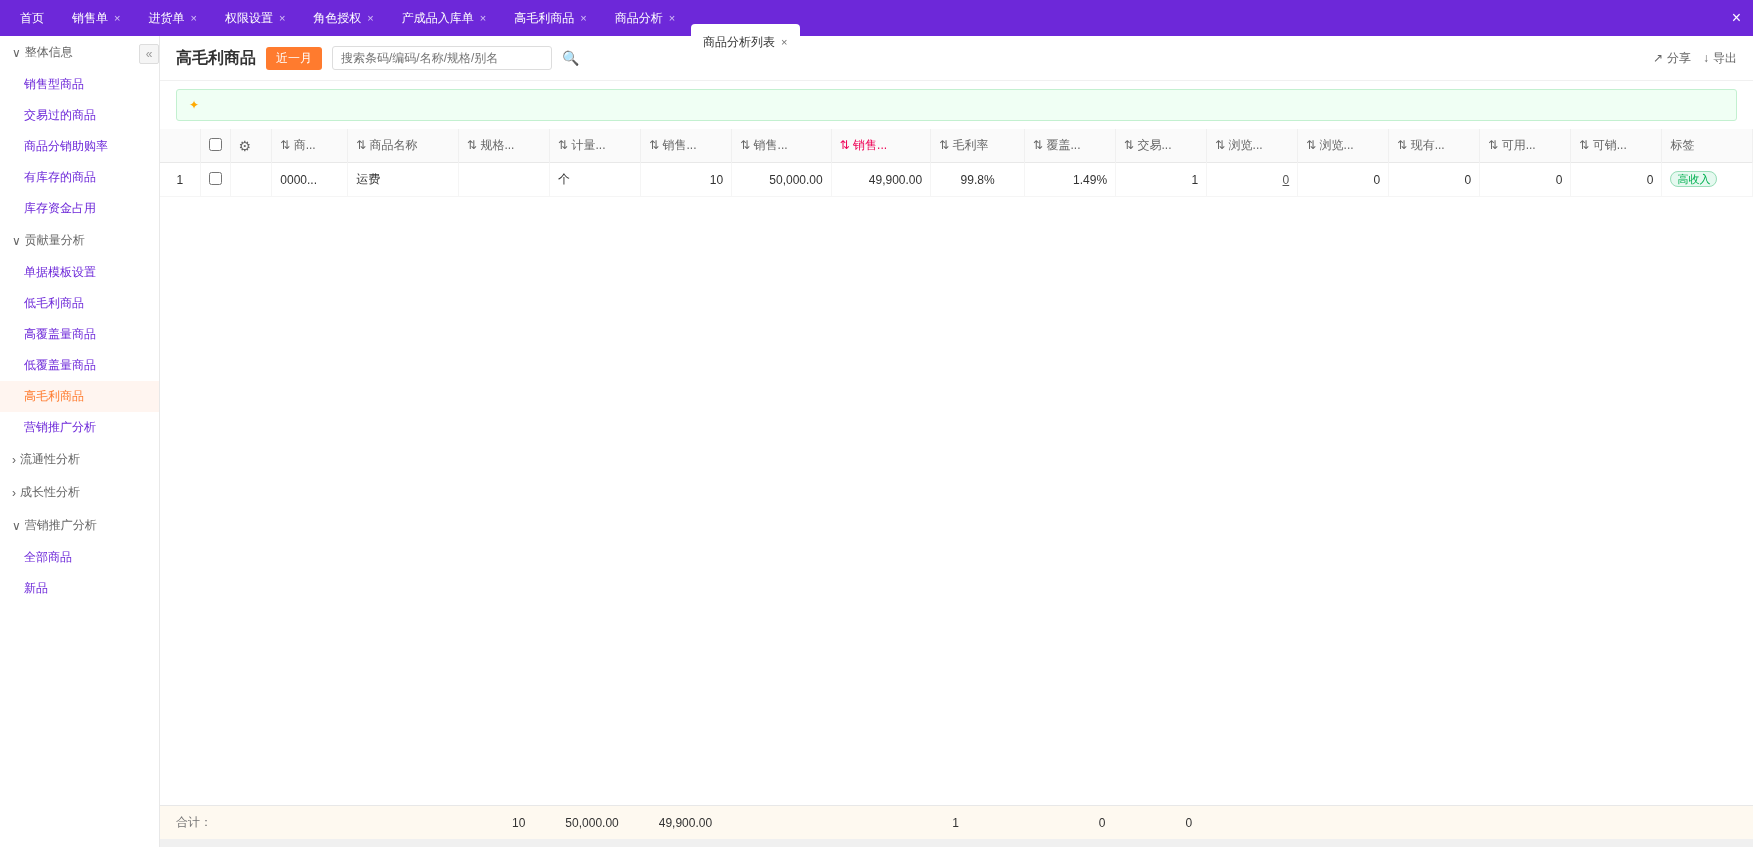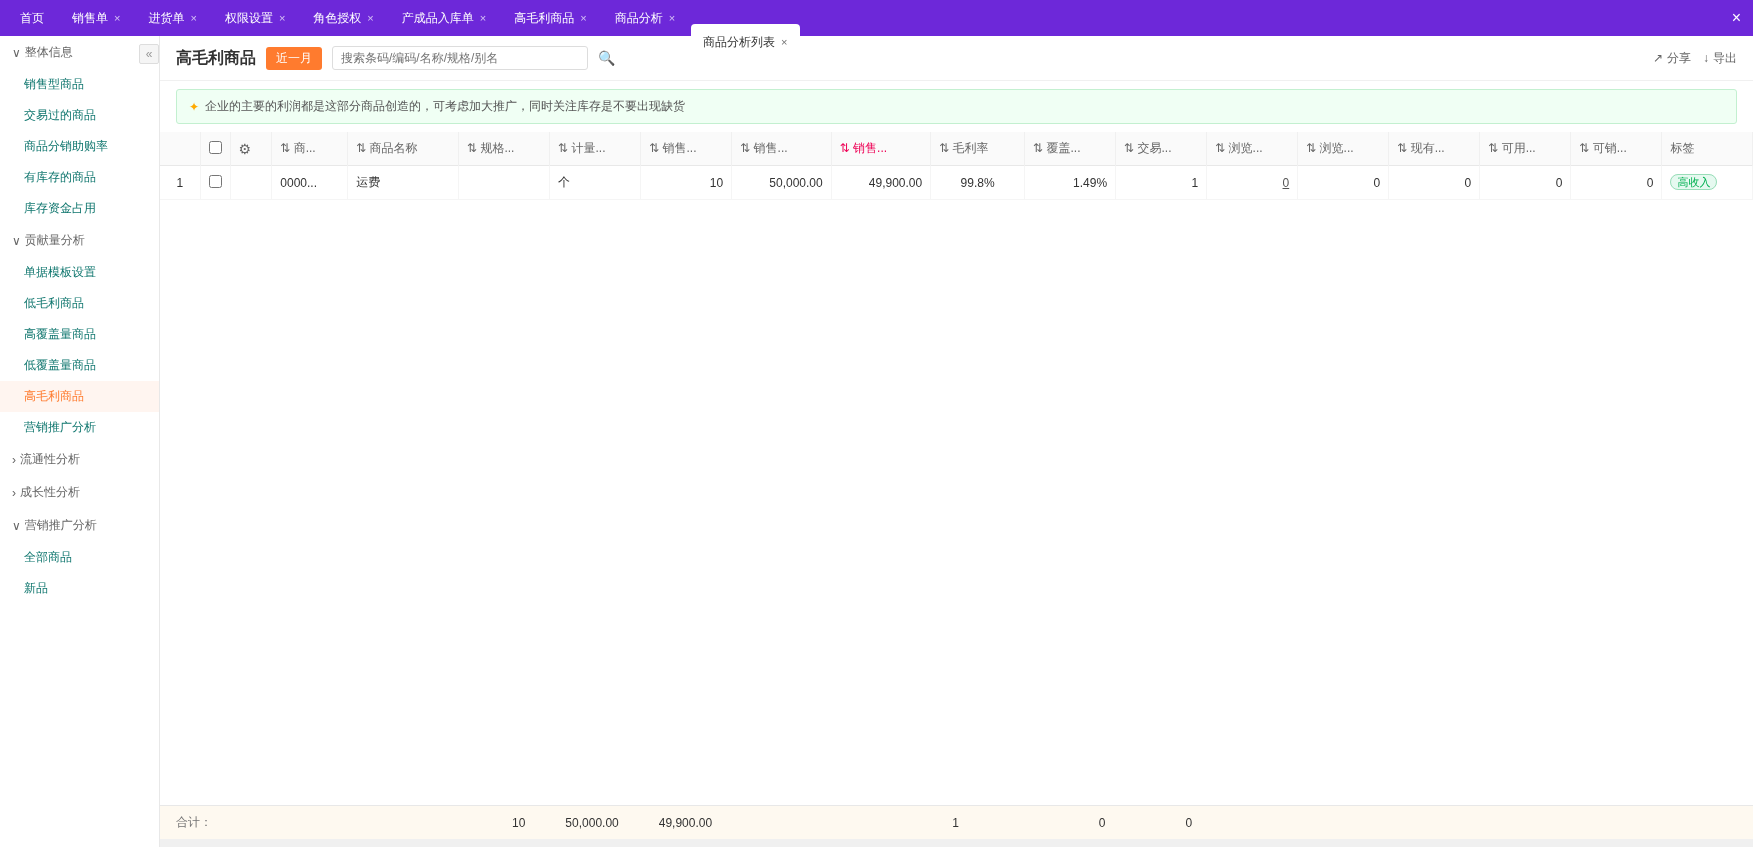--- a/index.html
+++ b/index.html
@@ -87,21 +87,21 @@
       align-items: center;
       padding: 8px 12px;
       color: #666;
       cursor: pointer;
       font-size: 12px;
       gap: 4px;
     }
     .sidebar-item {
       padding: 7px 12px 7px 24px;
       cursor: pointer;
-      color: #0f766e;
+      color: #6d28d9;
       font-size: 12px;
     }
     .sidebar-item.active {
       background: #fff5f0;
       color: #ff7b2e;
     }
 
     
     .content {
       flex: 1;
@@ -130,21 +130,21 @@
       border: none;
       padding: 3px 10px;
       border-radius: 3px;
       cursor: pointer;
       font-size: 12px;
     }
     .search-input {
       border: 1px solid #ddd;
       padding: 4px 8px;
       border-radius: 3px;
-      width: 256px;
+      width: 220px;
       outline: none;
       font-size: 12px;
       color: #999;
     }
     .search-btn {
       background: none;
       border: none;
       cursor: pointer;
       color: #999;
       font-size: 14px;
@@ -351,21 +351,20 @@
         </div>
         <div class="header-action-btn">
           <span>↓</span>
           <span>导出</span>
         </div>
       </div>
     </div>
 
     <div class="info-banner">
       <span class="tip-icon">✦</span>
-      <span>企业的主要的利润都是这部分商品创造的，可考虑加大推广，同时关注库存是不要出现缺货</span>
     </div>
 
     <div class="table-container">
       <table>
         <thead>
           <tr>
             <th class="col-num"></th>
             <th class="col-check">
               <input type="checkbox" style="">
             </th>

